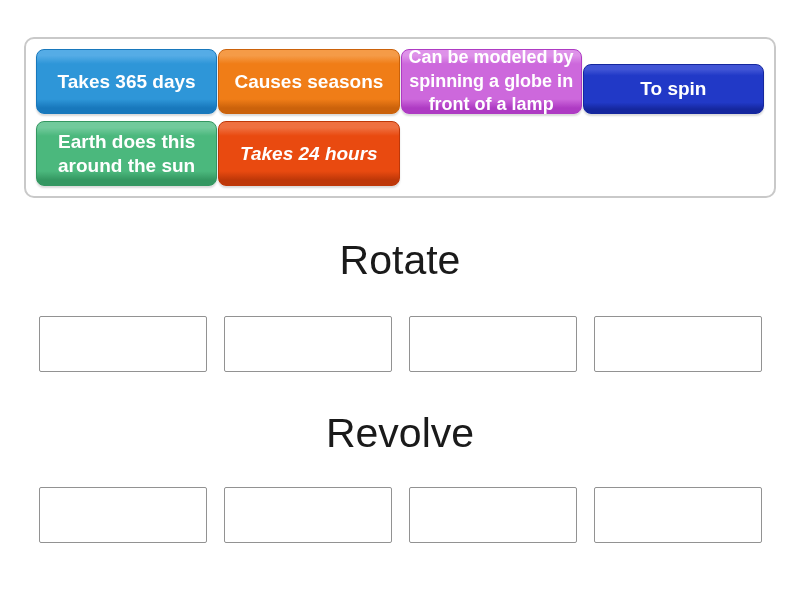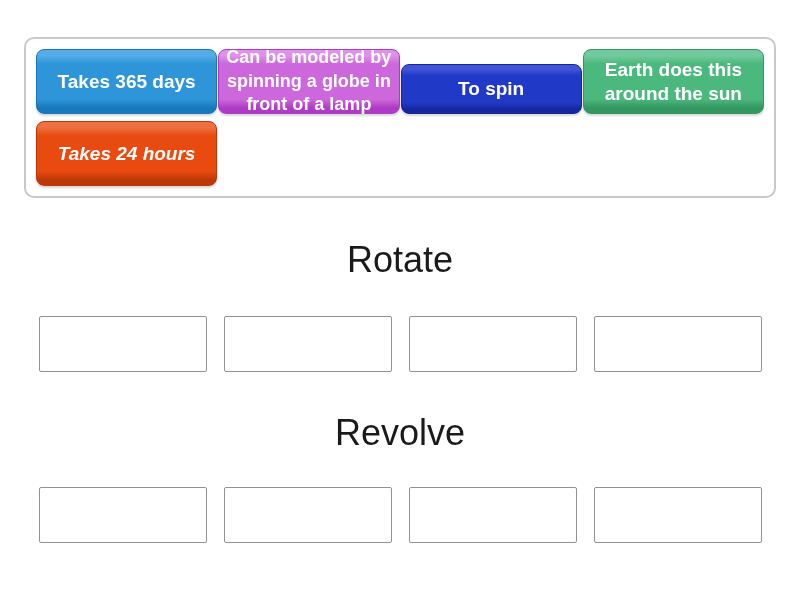--- a/index.html
+++ b/index.html
@@ -47,21 +47,21 @@
   }
   .tile.small {
     font-size: 18px;
     line-height: 1.3;
   }
 
   
   .group-header {
     margin: 0;
     text-align: center;
-    font-size: 36px;
+    font-size: 41px;
     line-height: 60px;
     font-weight: 400;
     color: #1a1a1a;
   }
   .group-header.first  { margin-top: 32px; }
   .group-header.second { margin-top: 31px; }
 
   
   .slot-row {
     display: flex;
@@ -79,20 +79,23 @@
     border-radius: 2px;
   }
 </style>
 </head>
 <body>
 
 <div class="tray">
   <div class="tile-grid">
     <div class="tile" style="background: linear-gradient(rgb(85, 172, 230) 0%, rgb(85, 172, 230) 9%, rgb(46, 150, 216) 22%, rgb(46, 150, 216) 78%, rgb(24, 120, 188) 92%, rgb(24, 120, 188) 100%); border-color: rgb(24, 120, 188);">
       <span>Takes 365 days</span>
+    </div>
+    <div class="tile" style="background: linear-gradient(rgb(245, 155, 71) 0%, rgb(245, 155, 71) 9%, rgb(240, 125, 23) 22%, rgb(240, 125, 23) 78%, rgb(203, 98, 11) 92%, rgb(203, 98, 11) 100%); border-color: rgb(203, 98, 11);">
+      <span>Causes seasons</span>
     </div>
     <div class="tile small" style="background: linear-gradient(rgb(222, 146, 233) 0%, rgb(222, 146, 233) 9%, rgb(205, 104, 220) 22%, rgb(205, 104, 220) 78%, rgb(174, 59, 195) 92%, rgb(174, 59, 195) 100%); border-color: rgb(174, 59, 195);">
       <span>Can be modeled by spinning a globe in front of a lamp</span>
     </div>
     <div class="tile" style="background: linear-gradient(rgb(65, 85, 214) 0%, rgb(65, 85, 214) 9%, rgb(33, 57, 199) 22%, rgb(33, 57, 199) 78%, rgb(21, 39, 158) 92%, rgb(21, 39, 158) 100%); border-color: rgb(21, 39, 158); margin-top: 15px;">
       <span>To spin</span>
     </div>
     <div class="tile" style="background: linear-gradient(rgb(114, 202, 156) 0%, rgb(114, 202, 156) 9%, rgb(75, 184, 125) 22%, rgb(75, 184, 125) 78%, rgb(52, 151, 97) 92%, rgb(52, 151, 97) 100%); border-color: rgb(52, 151, 97);">
       <span>Earth does this around the sun</span>
     </div>

